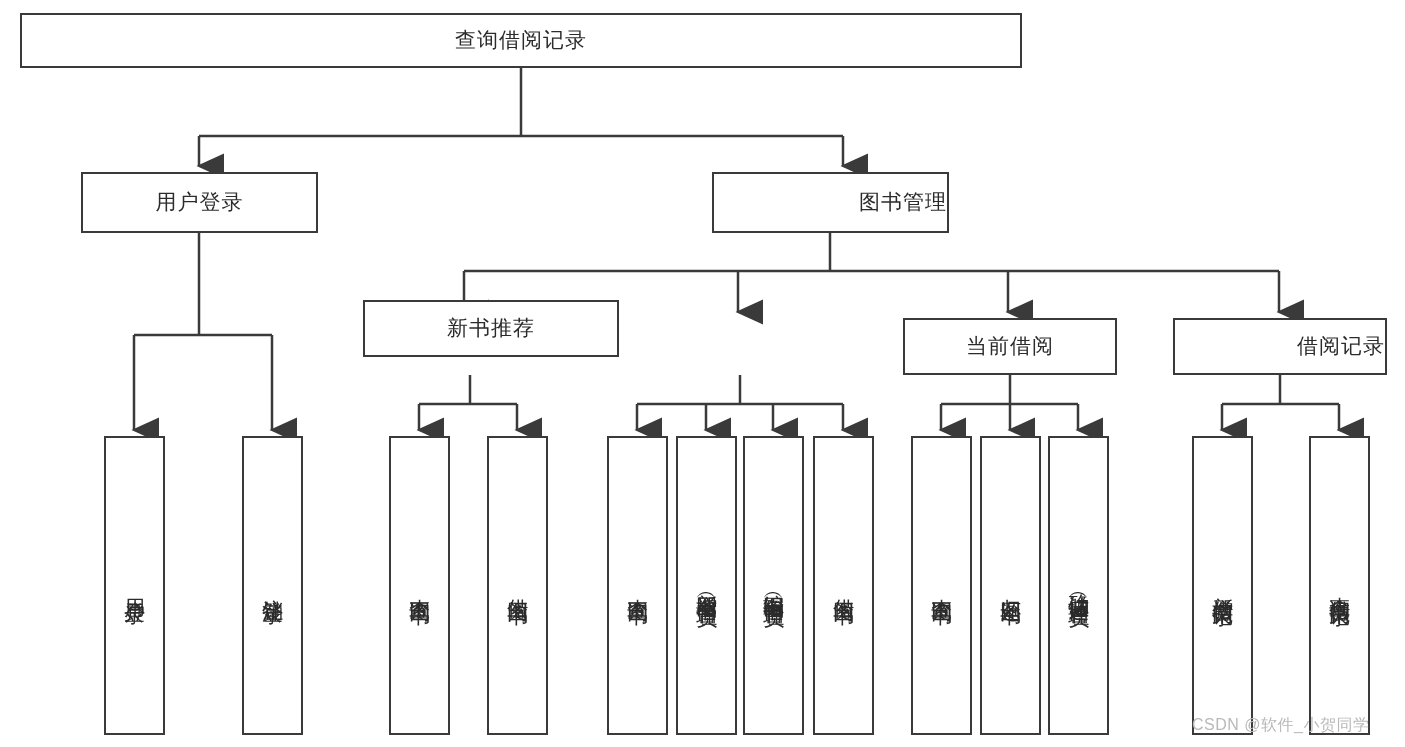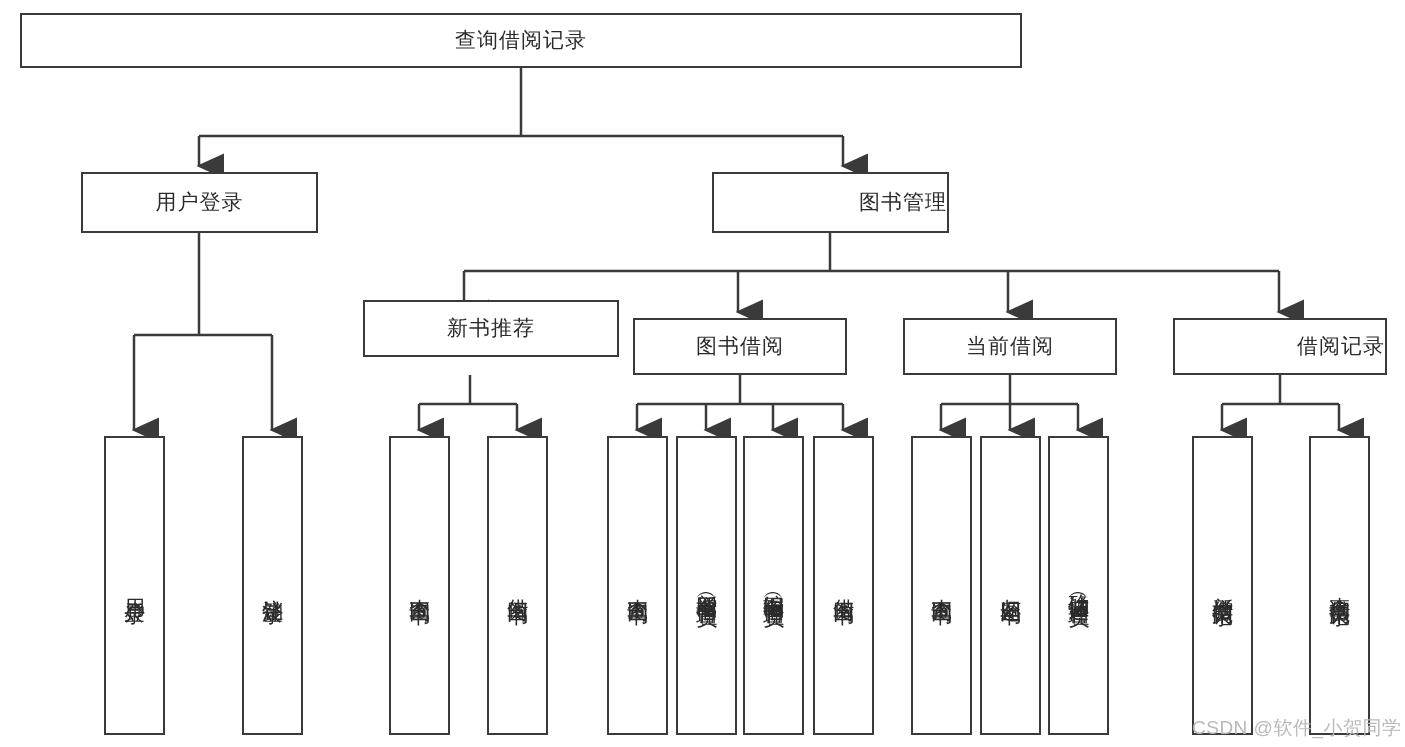--- a/index.html
+++ b/index.html
@@ -52,21 +52,21 @@
   }
   .node.vert .vlabel {
     writing-mode: vertical-rl;
     text-orientation: upright;
     line-height: 1.06;
     letter-spacing: 2px;
     display: block;
   }
   .watermark {
     position: absolute;
-    font-size: 19px;
+    font-size: 16px;
     color: #b9b9b9;
     white-space: nowrap;
     letter-spacing: 0.5px;
     user-select: none;
   }
 </style>
 </head>
 <body>
 
 <div id="canvas">
@@ -129,23 +129,20 @@
   <div class="node horiz" style="left:81px; top:172px; width:237px; height:61px;">
     <span>用户登录</span>
   </div>
   <div class="node horiz" style="left:712px; top:172px; width:237px; height:61px;justify-content:flex-end;">
     <span>图书管理</span>
   </div>
 
   <div class="node horiz" style="left:363px; top:300px; width:256px; height:57px;">
     <span>新书推荐</span>
   </div>
-  <div class="node horiz" style="left:633px; top:318px; width:214px; height:57px;">
-    <span>图书借阅</span>
-  </div>
   <div class="node horiz" style="left:903px; top:318px; width:214px; height:57px;font-family:Liberation Serif, serif;">
     <span>当前借阅</span>
   </div>
   <div class="node horiz" style="left:1173px; top:318px; width:214px; height:57px;justify-content:flex-end;">
     <span>借阅记录</span>
   </div>
 
   <div class="node vert" style="left:104px; top:436px; width:61px; height:299px;">
     <span class="vlabel">用户登录</span>
   </div>

